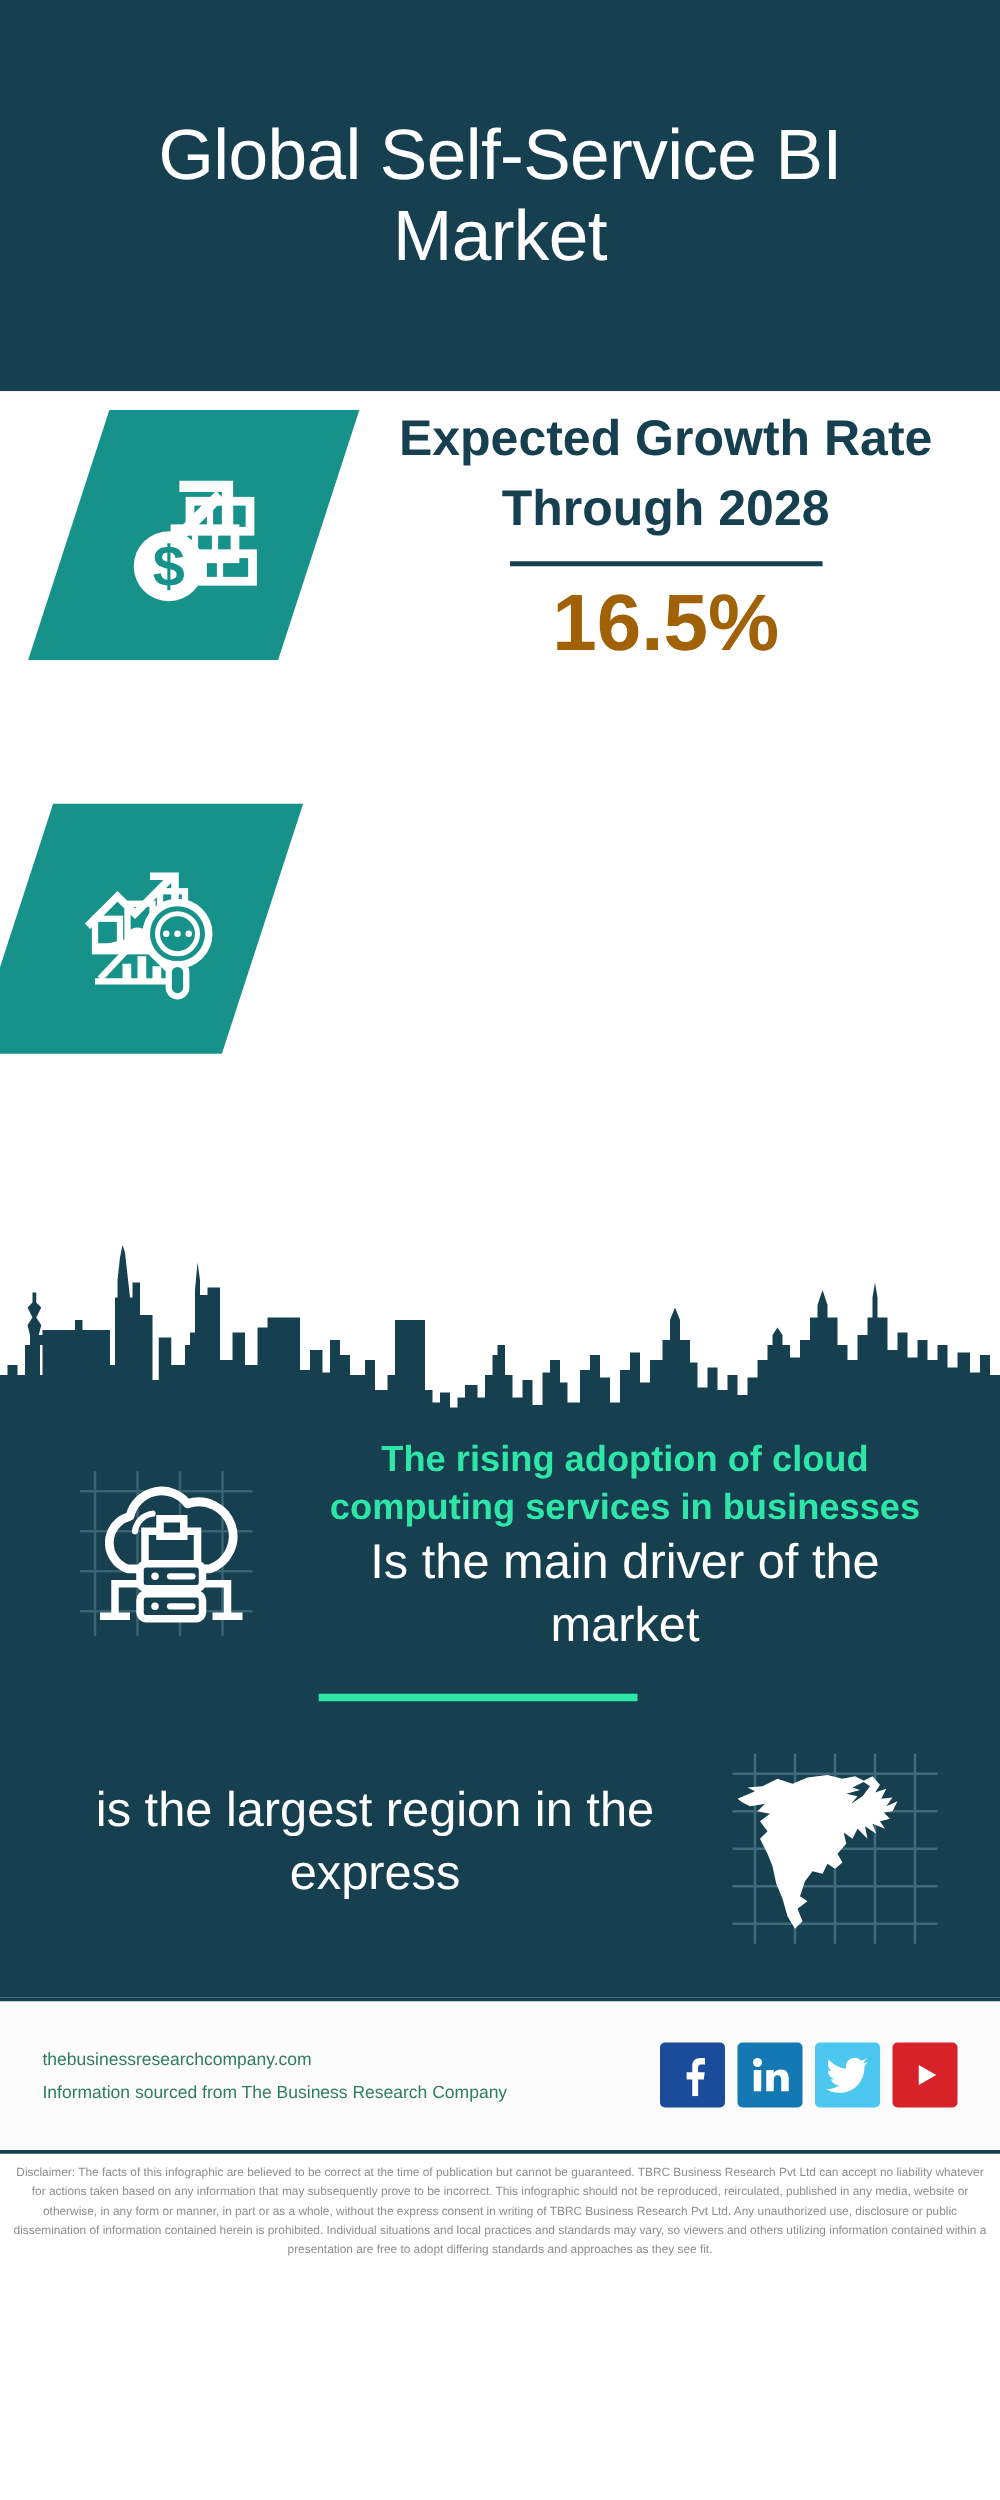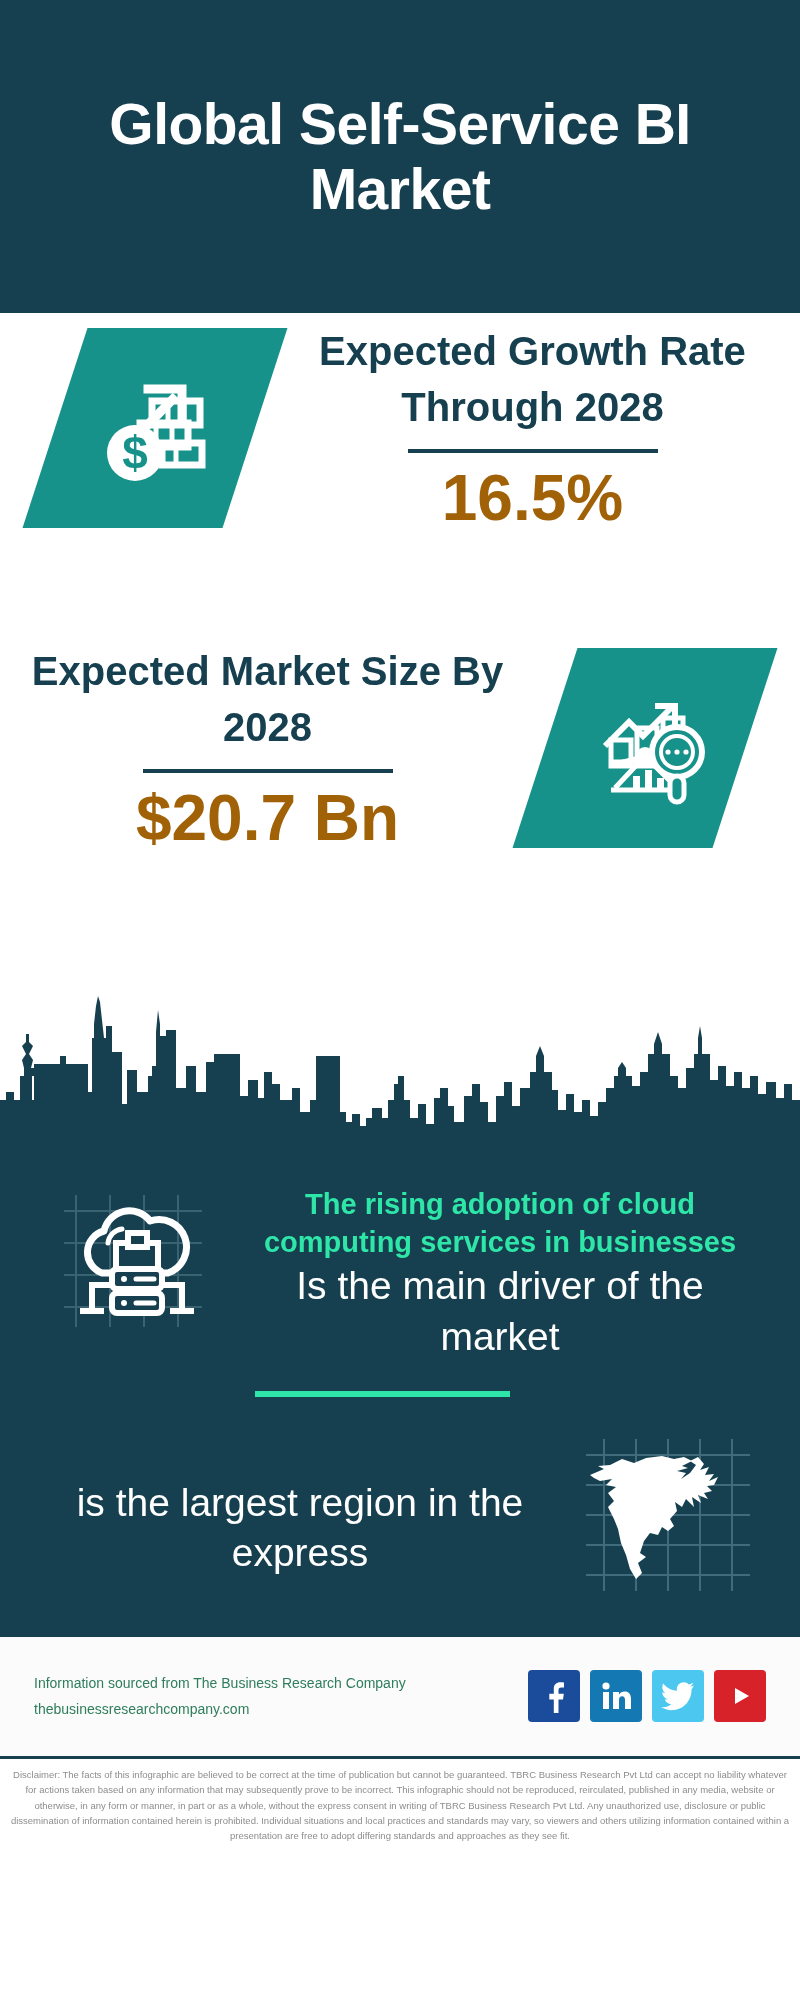--- a/index.html
+++ b/index.html
@@ -19,21 +19,21 @@
     height:313px;
     width:800px;
     display:flex;
     align-items:center;
     justify-content:center;
     padding:0 40px;
   }
   .header-title {
     color:#ffffff;
     font-size:57px;
-    font-weight:bold;
+    font-weight:normal;
     line-height:1.14;
     text-align:center;
     letter-spacing:-0.5px;
   }
 
   
   .stats-area {
     background:#ffffff;
     width:800px;
     height:665px;
@@ -104,21 +104,21 @@
   .insight {
     display:flex;
     align-items:center;
     width:800px;
     padding:0 30px;
   }
   .insight-driver { padding-top:14px; padding-bottom:6px; }
   .insight-region { padding-top:22px; padding-bottom:26px; }
 
   .insight-graphic { flex:none; width:200px; display:flex; justify-content:center; align-items:center; }
-  .insight-text { flex:1; text-align:center; padding:0 6px;margin-top:36px; }
+  .insight-text { flex:1; text-align:center; padding:0 6px; }
 
   .highlight {
     color:#2EE6A8;
     font-size:29px;
     font-weight:bold;
     line-height:1.3;
   }
   .subtext {
     color:#ffffff;
     font-size:39px;
@@ -209,25 +209,20 @@
       </svg>
     </div>
     <div class="stat-text">
       <div class="stat-label">Expected Growth Rate Through 2028</div>
       <div class="stat-divider"></div>
       <div class="stat-value">16.5%</div>
     </div>
   </div>
 
   <div class="stat-row stat-row-2">
-    <div class="stat-text">
-      <div class="stat-label">Expected Market Size By 2028</div>
-      <div class="stat-divider"></div>
-      <div class="stat-value">$20.7 Bn</div>
-    </div>
     <div class="icon-tile row2-icon">
       <svg width="128" height="128" viewBox="0 0 128 128">
 
         <path d="M24 62 L48 38 L62 52 L92 22" stroke="#ffffff" stroke-width="6" fill="none"></path>
         <path d="M74 22 L94 22 L94 42" stroke="#ffffff" stroke-width="6" fill="none"></path>
 
         <rect x="30" y="56" width="20" height="26" fill="none" stroke="#ffffff" stroke-width="5"></rect>
         <rect x="56" y="44" width="20" height="38" fill="none" stroke="#ffffff" stroke-width="5"></rect>
         <rect x="82" y="34" width="20" height="48" fill="none" stroke="#ffffff" stroke-width="5"></rect>
 
@@ -320,22 +315,22 @@
         </g>
         <path fill="#ffffff" d="M12 52 L26 46 L20 43 L32 42 L44 36 L56 40 L68 35 L84 33 L96 36 L106 34 L114 38 L104 43 L110 45 L99 48 L108 50 L103 56 L112 50 L118 42 L112 38 L120 34 L126 41 L122 47 L131 44 L127 52 L136 51 L131 58 L140 54 L136 62 L129 63 L134 68 L126 70 L130 76 L120 72 L123 80 L114 74 L116 84 L108 76 L104 84 L97 79 L99 88 L92 96 L96 103 L90 108 L84 104 L80 112 L72 110 L66 118 L62 130 L68 134 L60 140 L64 150 L58 156 L52 146 L48 132 L43 120 L40 106 L36 96 L30 84 L36 78 L30 70 L38 64 L28 62 L34 56 L22 58 L16 55 Z"></path>
       </svg>
     </div>
   </div>
 
 </div>
 
 <div class="footer">
   <div class="footer-text">
+    <div class="footer-line">thebusinessresearchcompany.com</div>
     <div class="footer-line">Information sourced from The Business Research Company</div>
-    <div class="footer-line">thebusinessresearchcompany.com</div>
   </div>
   <div class="socials">
     <div class="social-icon sc-facebook">
       <svg width="30" height="34" viewBox="0 0 30 34">
         <path fill="#ffffff" d="M19.5 34 V20.5 H24 L24.8 14.8 H19.5 V11.4 C19.5 9.7 20 8.6 22.5 8.6 H25 V3.5 C24.5 3.4 23 3.3 21.2 3.3 C17.4 3.3 14.8 5.6 14.8 9.9 V14.8 H10.3 V20.5 H14.8 V34 Z"></path>
       </svg>
     </div>
     <div class="social-icon sc-linkedin">
       <svg width="32" height="30" viewBox="0 0 32 30">
         <rect x="3" y="11" width="6" height="17" fill="#ffffff"></rect>

